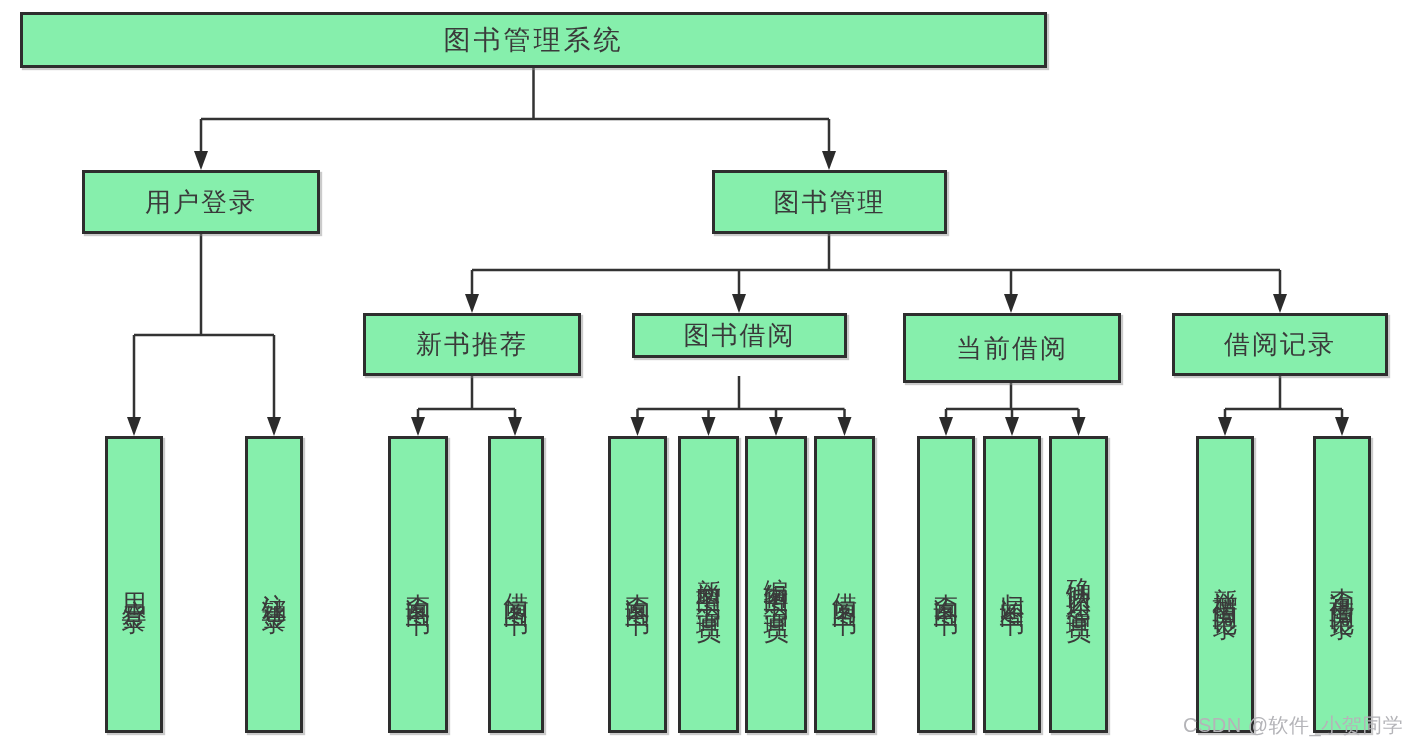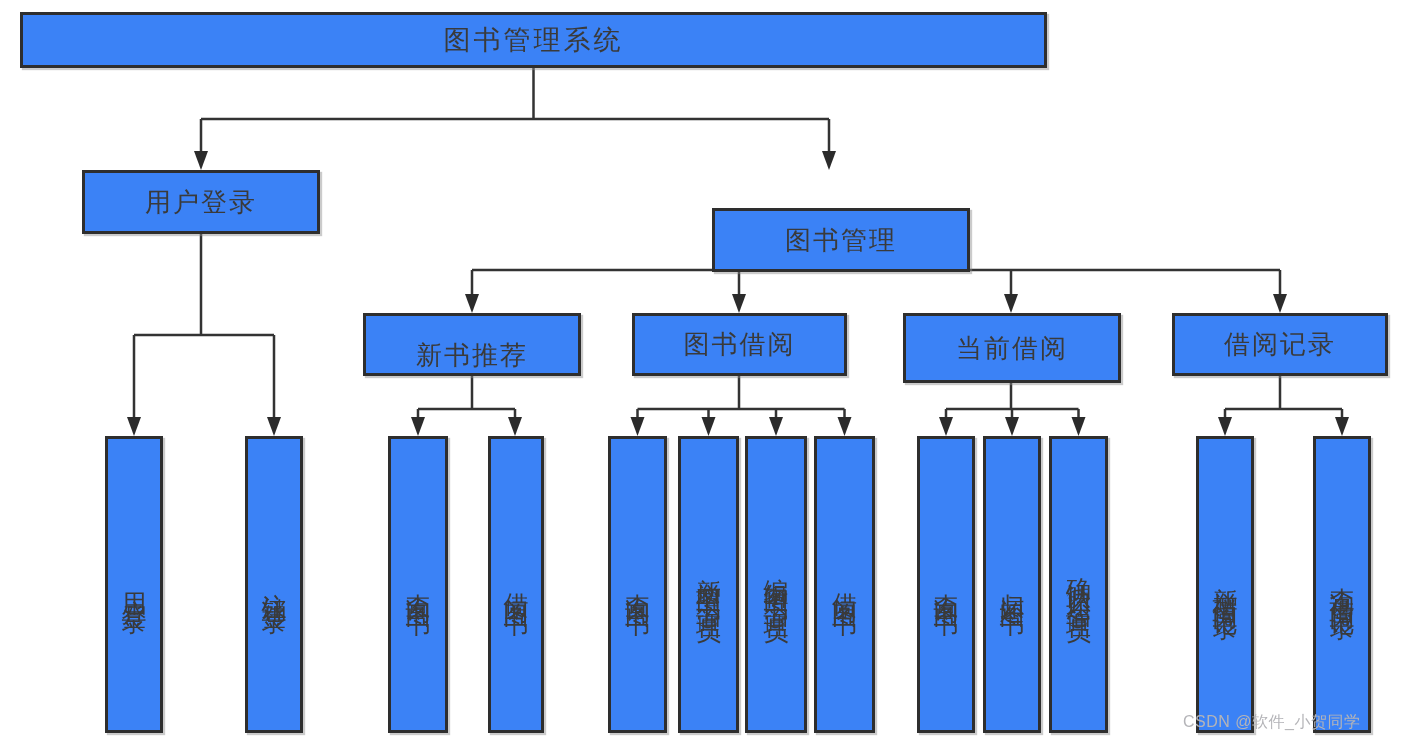--- a/index.html
+++ b/index.html
@@ -22,21 +22,21 @@
   }
   #wires {
     position: absolute;
     left: 0; top: 0;
     z-index: 1;
   }
   .node {
     position: absolute;
     box-sizing: border-box;
     border: 3px solid #2e2e2e;
-    background: #3b82f6;
+    background: #86efac;
     display: flex;
     align-items: center;
     justify-content: center;
     color: #3a3a3a;
     z-index: 2;
     box-shadow: 2px 2px 1px rgba(140,140,140,0.45);
   }
   .node.h {
     font-size: 26px;
     letter-spacing: 2px;
@@ -53,21 +53,21 @@
     writing-mode: vertical-rl;
     text-orientation: mixed;
     letter-spacing: 6px;
     line-height: 1;
     white-space: nowrap;
   }
   .watermark {
     position: absolute;
     left: 1183px;
     top: 712px;
-    font-size: 16px;
+    font-size: 20px;
     color: #b4b4b8;
     letter-spacing: 0.5px;
     white-space: nowrap;
     z-index: 3;
   }
 </style>
 </head>
 <body>
 
 <div id="canvas">
@@ -115,28 +115,28 @@
     </g>
   </svg>
 
   <div class="node h root-box" style="left:20px; top:12px; width:1027px; height:56px;">
     <span>图书管理系统</span>
   </div>
 
   <div class="node h" style="left:82px; top:170px; width:238px; height:64px;">
     <span>用户登录</span>
   </div>
-  <div class="node h" style="left:712px; top:170px; width:258px; height:64px;margin-top:38px;">
+  <div class="node h" style="left:712px; top:170px; width:235px; height:64px;">
     <span>图书管理</span>
   </div>
 
-  <div class="node h" style="left:363px; top:313px; width:218px; height:63px;align-items:flex-end;">
+  <div class="node h" style="left:363px; top:313px; width:218px; height:63px;">
     <span>新书推荐</span>
   </div>
-  <div class="node h" style="left:632px; top:313px; width:215px; height:63px;">
+  <div class="node h" style="left:632px; top:313px; width:215px; height:45px;">
     <span>图书借阅</span>
   </div>
   <div class="node h" style="left:903px; top:313px; width:218px; height:70px;">
     <span>当前借阅</span>
   </div>
   <div class="node h" style="left:1172px; top:313px; width:216px; height:63px;align-items:center;">
     <span>借阅记录</span>
   </div>
 
   <div class="node leaf" style="left:105px; top:436px; width:58px; height:297px;">

